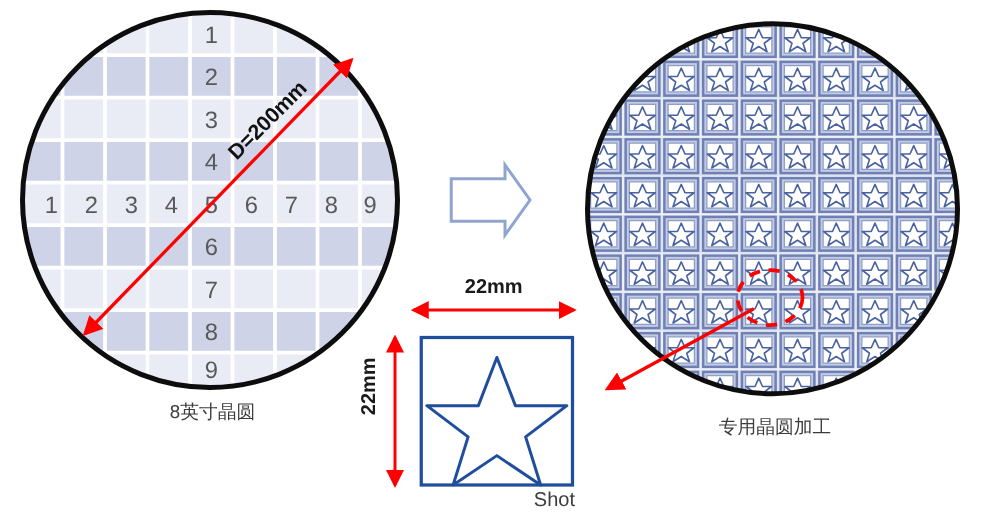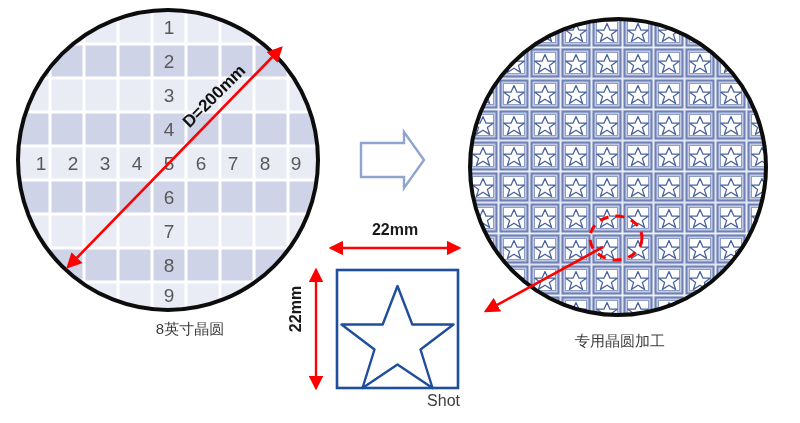--- a/index.html
+++ b/index.html
@@ -30,21 +30,20 @@
     position: absolute;
     font-family: "Liberation Sans", sans-serif;
     color: #3c3c3c;
     white-space: nowrap;
   }
   #caption-left {
     left: 0; top: 320px;
     width: 340px;
     text-align: center;
     font-size: 15px;
-    padding-left: 20px;
   }
   #caption-right {
     left: 470px; top: 332px;
     width: 300px;
     text-align: center;
     font-size: 15px;
   }
   #caption-shot {
     left: 336px; top: 392px;
     width: 124px;

